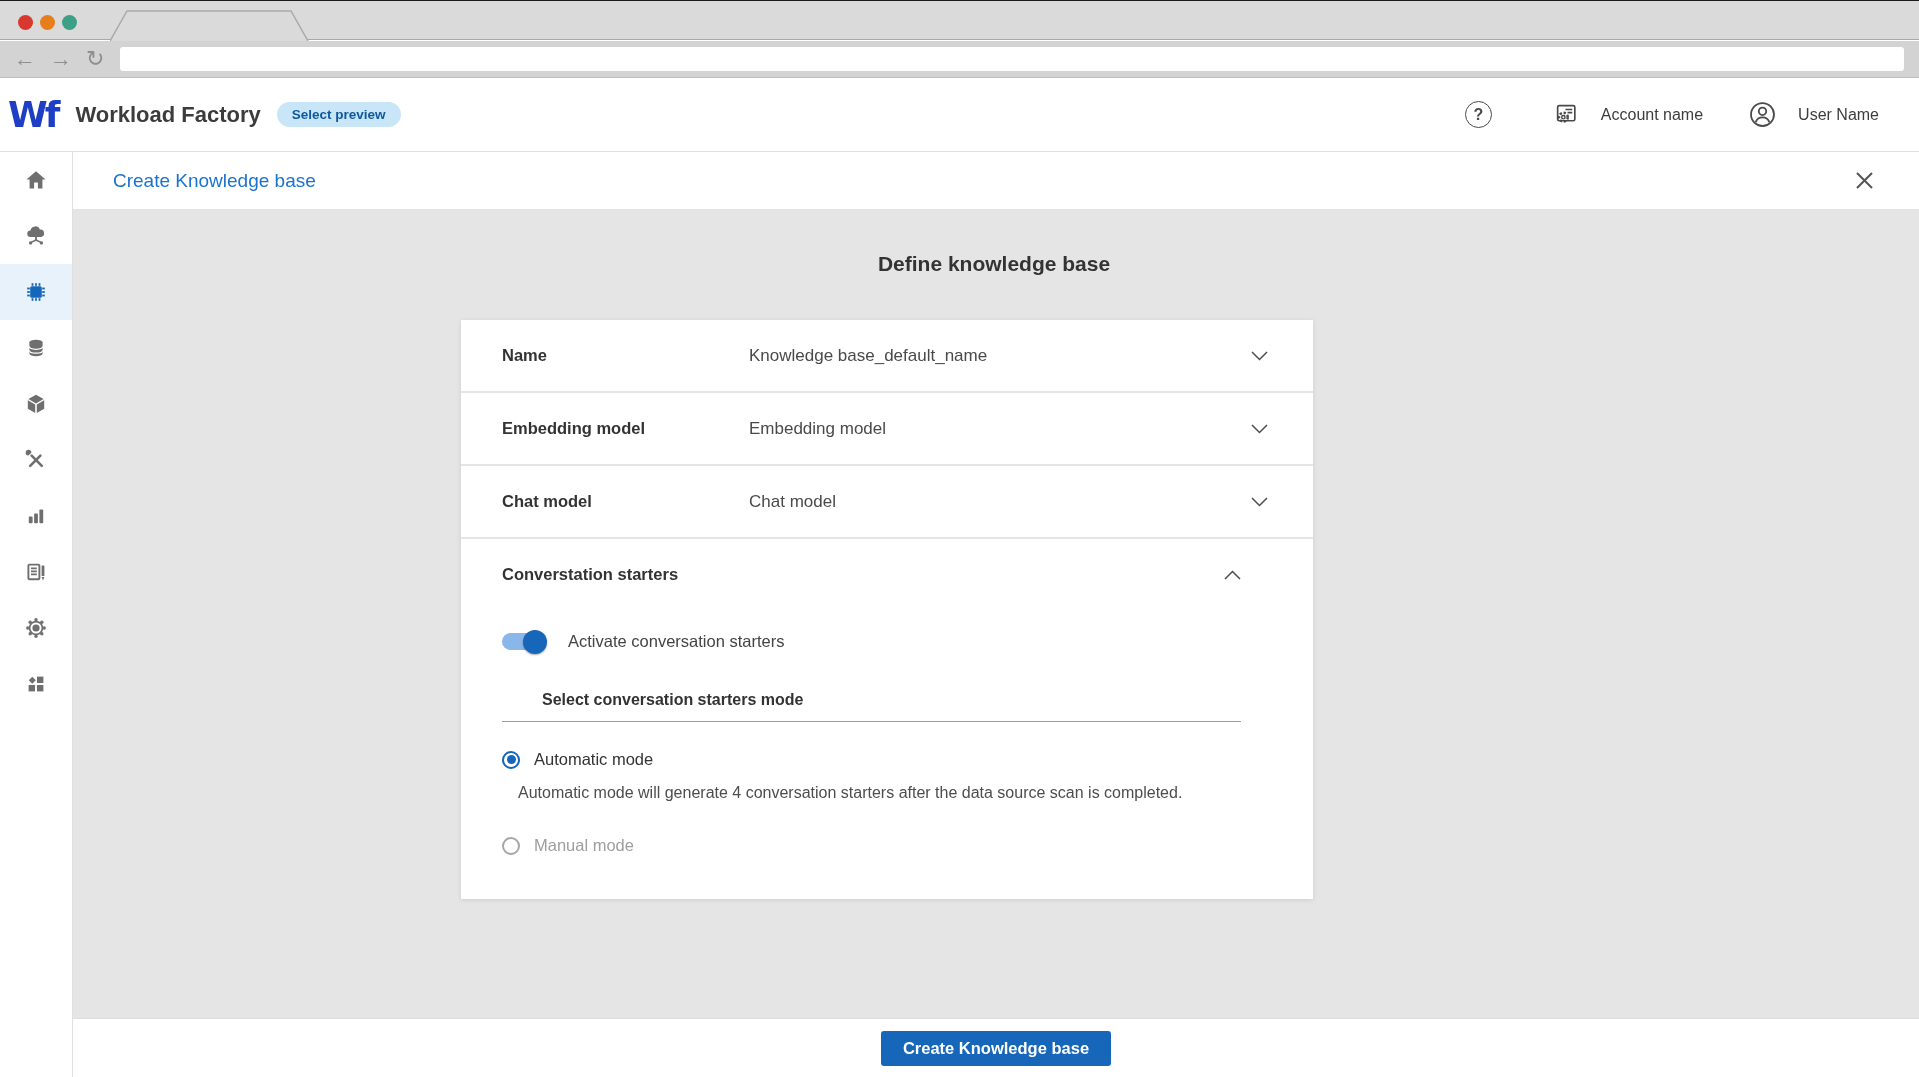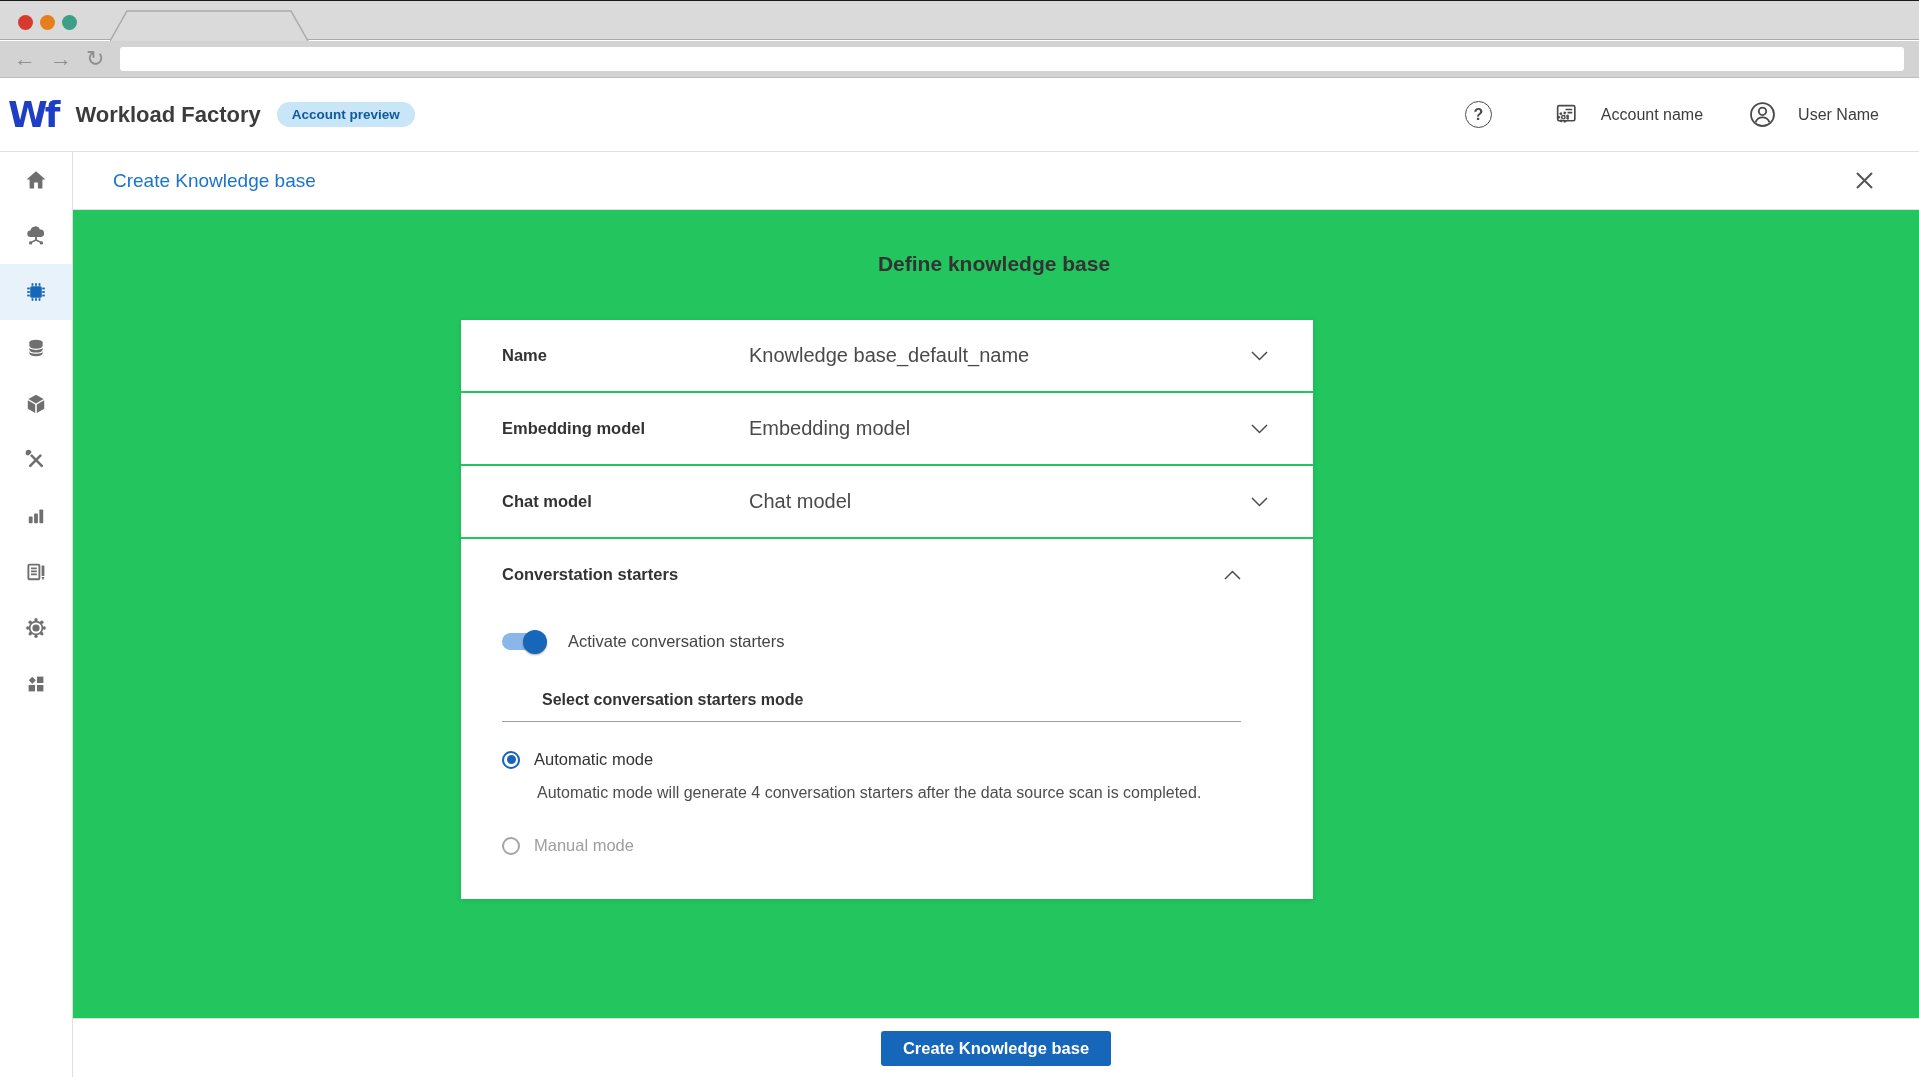--- a/index.html
+++ b/index.html
@@ -68,33 +68,33 @@
     position:absolute; left:73px; top:152px; width:1846px; height:58px;
     background:#fff; border-bottom:1px solid #e3e3e3;
     display:flex; align-items:center; justify-content:space-between;
     padding:0 45px 0 40px;
   }
   .page-title { color:#1a73cf; font-size:19px; }
   .close-btn { cursor:pointer; display:flex; }
   
   .main {
     position:absolute; left:73px; top:210px; width:1846px; height:808px;
-    background:#22c55e; overflow:hidden;
+    background:#e5e5e5; overflow:hidden;
   }
   .form-title { text-align:center; margin-top:42px; font-size:21px; font-weight:700; color:#333; width:1066px; margin-left:388px; }
   .card {
     position:absolute; left:388px; top:110px; width:852px;
     box-shadow:0 1px 5px rgba(0,0,0,0.10);
   }
   .acc-row {
     height:71px; background:#fff; margin-bottom:2px;
     display:flex; align-items:center; padding:0 45px 0 41px;
   }
   .acc-label { width:247px; font-size:16.5px; font-weight:700; color:#333; }
-  .acc-value { flex:1; font-size:20px; color:#4a4a4a; }
+  .acc-value { flex:1; font-size:17px; color:#4a4a4a; }
   .chev { display:flex; cursor:pointer; }
   
   .conv-section { background:#fff; padding:0 72px 44px 41px; }
   .conv-header { height:71px; display:flex; align-items:center; }
   .conv-header .acc-label { flex:1; width:auto; }
   .toggle-row { margin-top:22px; display:flex; align-items:center; }
   .switch { position:relative; width:42px; height:17px; border-radius:9px; background:#8ab7e9; cursor:pointer; flex:0 0 auto; }
   .switch .knob {
     position:absolute; right:-3px; top:-3.5px; width:24px; height:24px;
     border-radius:50%; background:#1666ba; box-shadow:0 1px 2px rgba(0,0,0,0.35);
@@ -107,21 +107,21 @@
     width:18px; height:18px; border-radius:50%; border:2px solid #1666ba;
     position:relative; cursor:pointer; flex:0 0 auto;
   }
   .radio.checked::after {
     content:''; position:absolute; left:2.5px; top:2.5px; right:2.5px; bottom:2.5px;
     border-radius:50%; background:#1666ba;
   }
   .radio.disabled { border-color:#a6a6a6; cursor:default; }
   .radio-label { margin-left:14px; font-size:16.5px; color:#333; }
   .radio-label.disabled { color:#9e9e9e; }
-  .radio-desc { margin-left:35px; margin-top:15px; font-size:16px; color:#4d4d4d; }
+  .radio-desc { margin-left:16px; margin-top:15px; font-size:16px; color:#4d4d4d; }
   .radio-desc.disabled { color:#b3b3b3; }
   .radio-row.manual { margin-top:34px; }
   
   .footer {
     position:absolute; left:73px; top:1018px; width:1846px; height:59px;
     background:#fff; border-top:1px solid #ddd;
     display:flex; align-items:center; justify-content:center;
   }
   .submit-btn {
     background:#1666ba; color:#fff; border:none; border-radius:3px;
@@ -144,21 +144,21 @@
 <div class="browser-toolbar">
   <span class="nav-glyph">←</span>
   <span class="nav-glyph">→</span>
   <span class="nav-glyph">↻</span>
   <input class="addr" value="" style="">
 </div>
 
 <div class="app-header">
   <div class="logo">Wf</div>
   <div class="app-name">Workload Factory</div>
-  <div class="badge">Account preview</div>
+  <div class="badge">Select preview</div>
   <div class="header-right">
     <div class="help-circle">?</div>
     <div class="sp64"></div>
     <div class="hdr-item">
       <span>
         <svg width="25" height="25" viewBox="0 0 24 24" fill="none" stroke="#4a4a4a" stroke-width="1.6">
           <rect x="3.5" y="3.5" width="16.5" height="14.5" rx="1.5"></rect>
           <path d="M11 7.2 h6.5 M13 10.2 h4.5"></path>
           <circle cx="9" cy="14.6" r="4.2" stroke-width="2.4" stroke-dasharray="2.2 1.7"></circle>
           <circle cx="9" cy="14.6" r="1.6" stroke-width="1.4"></circle>

